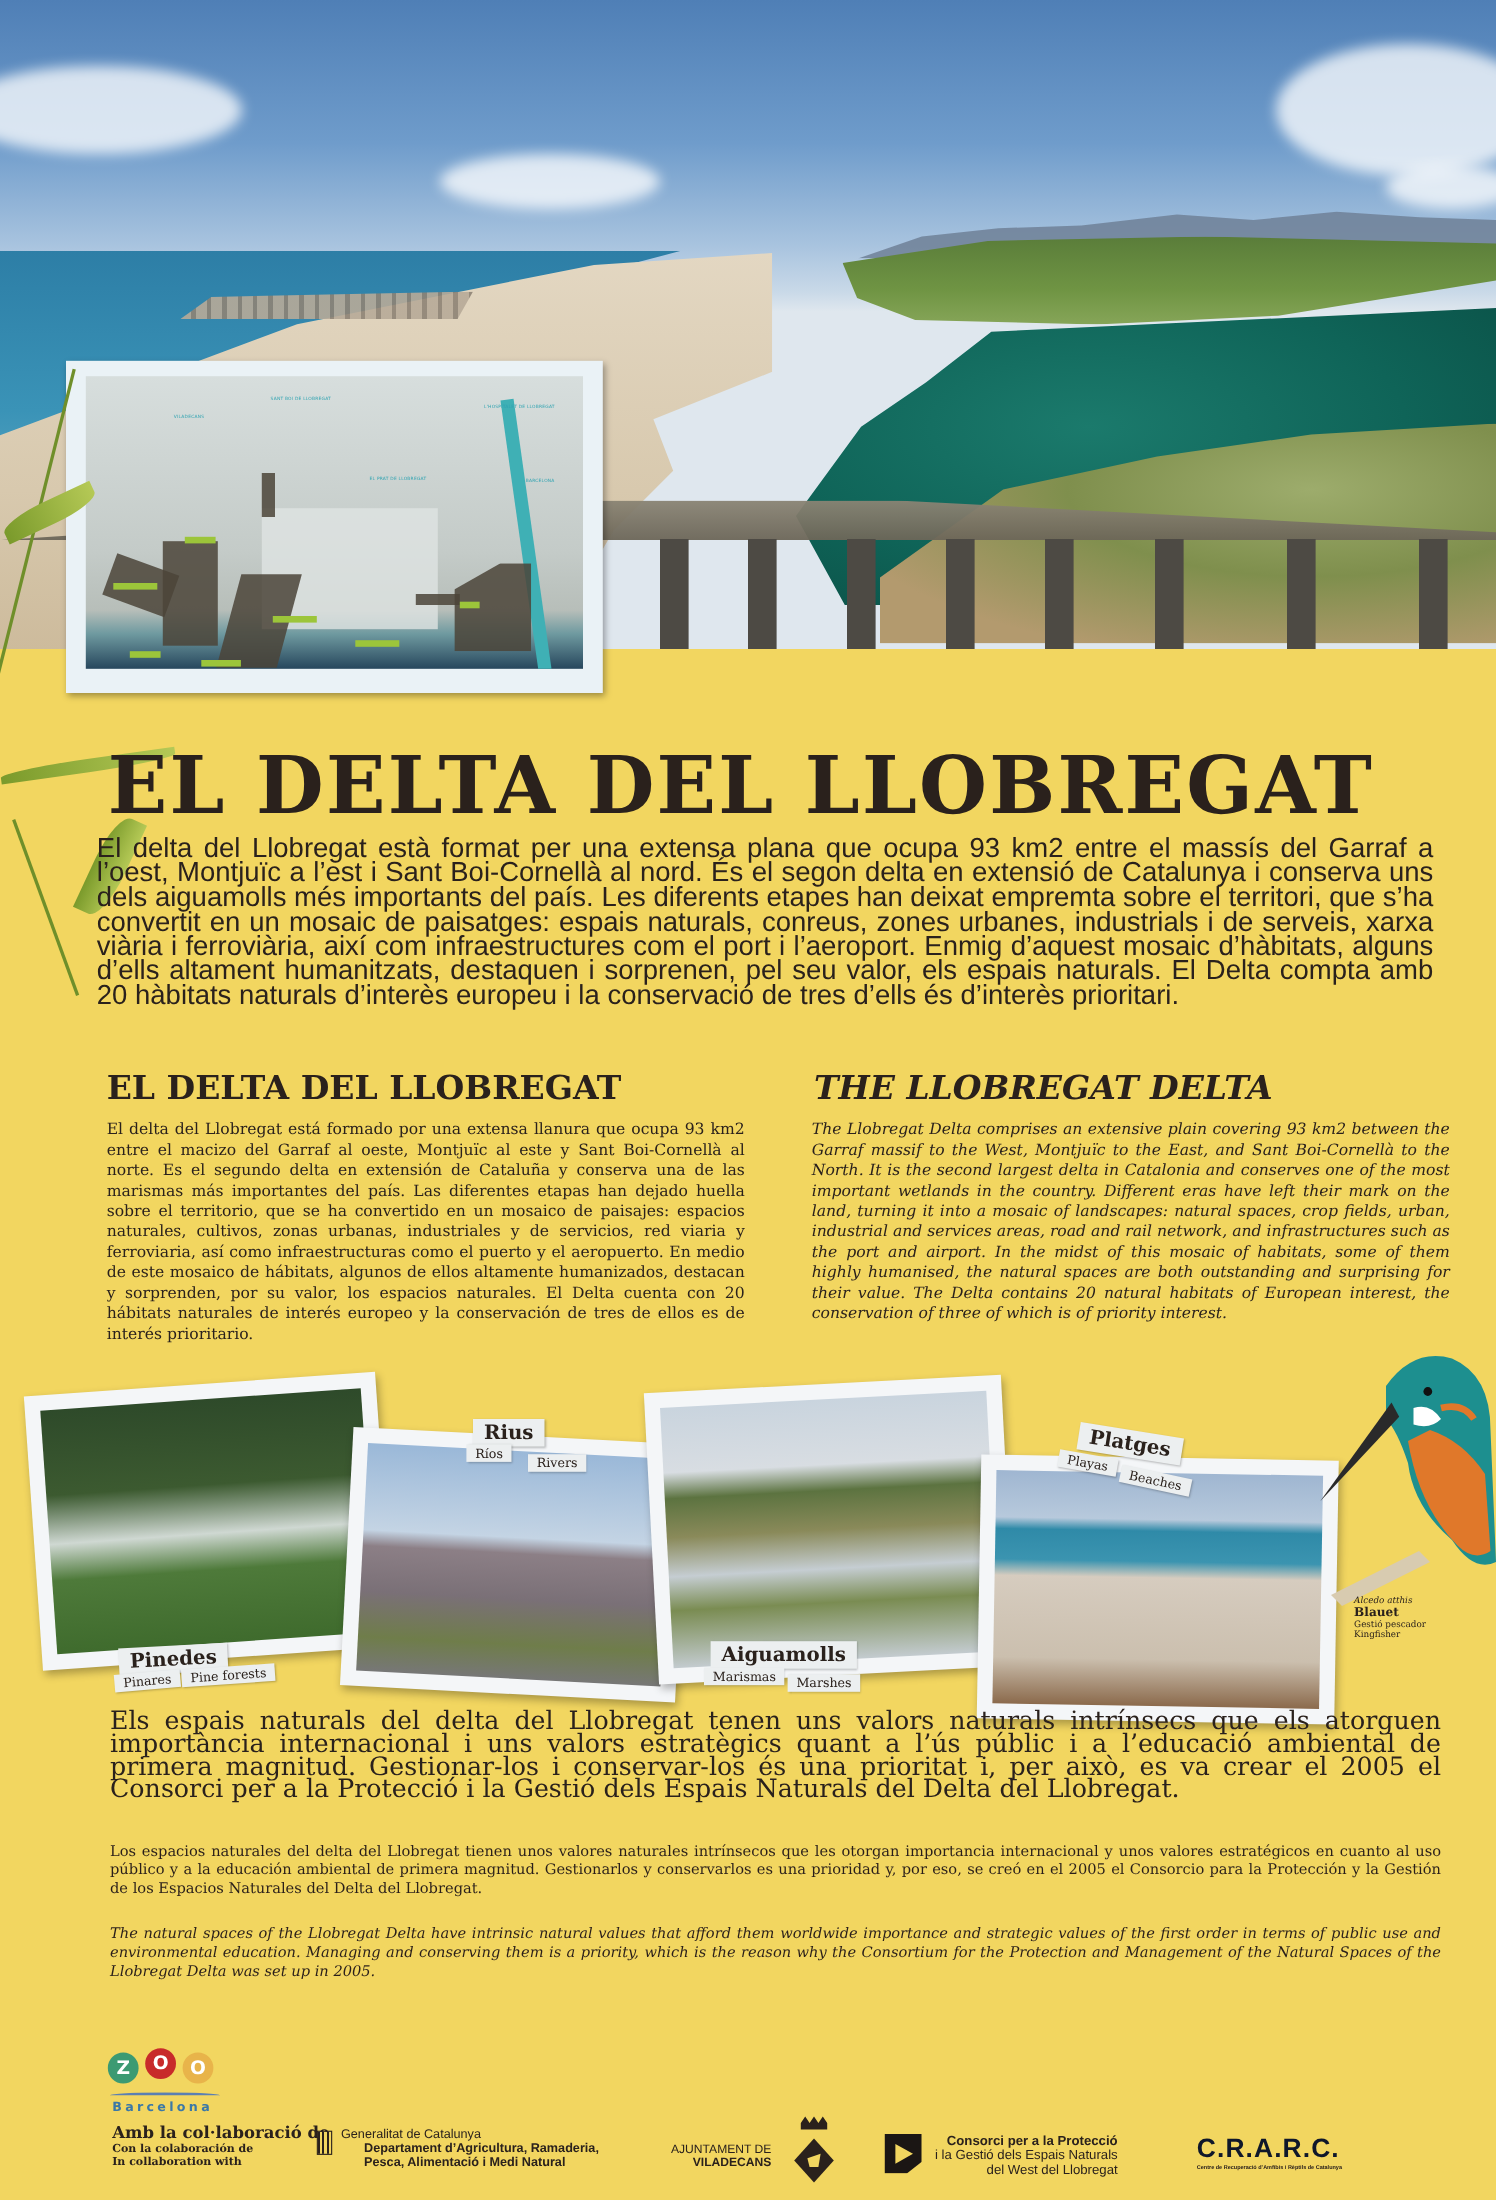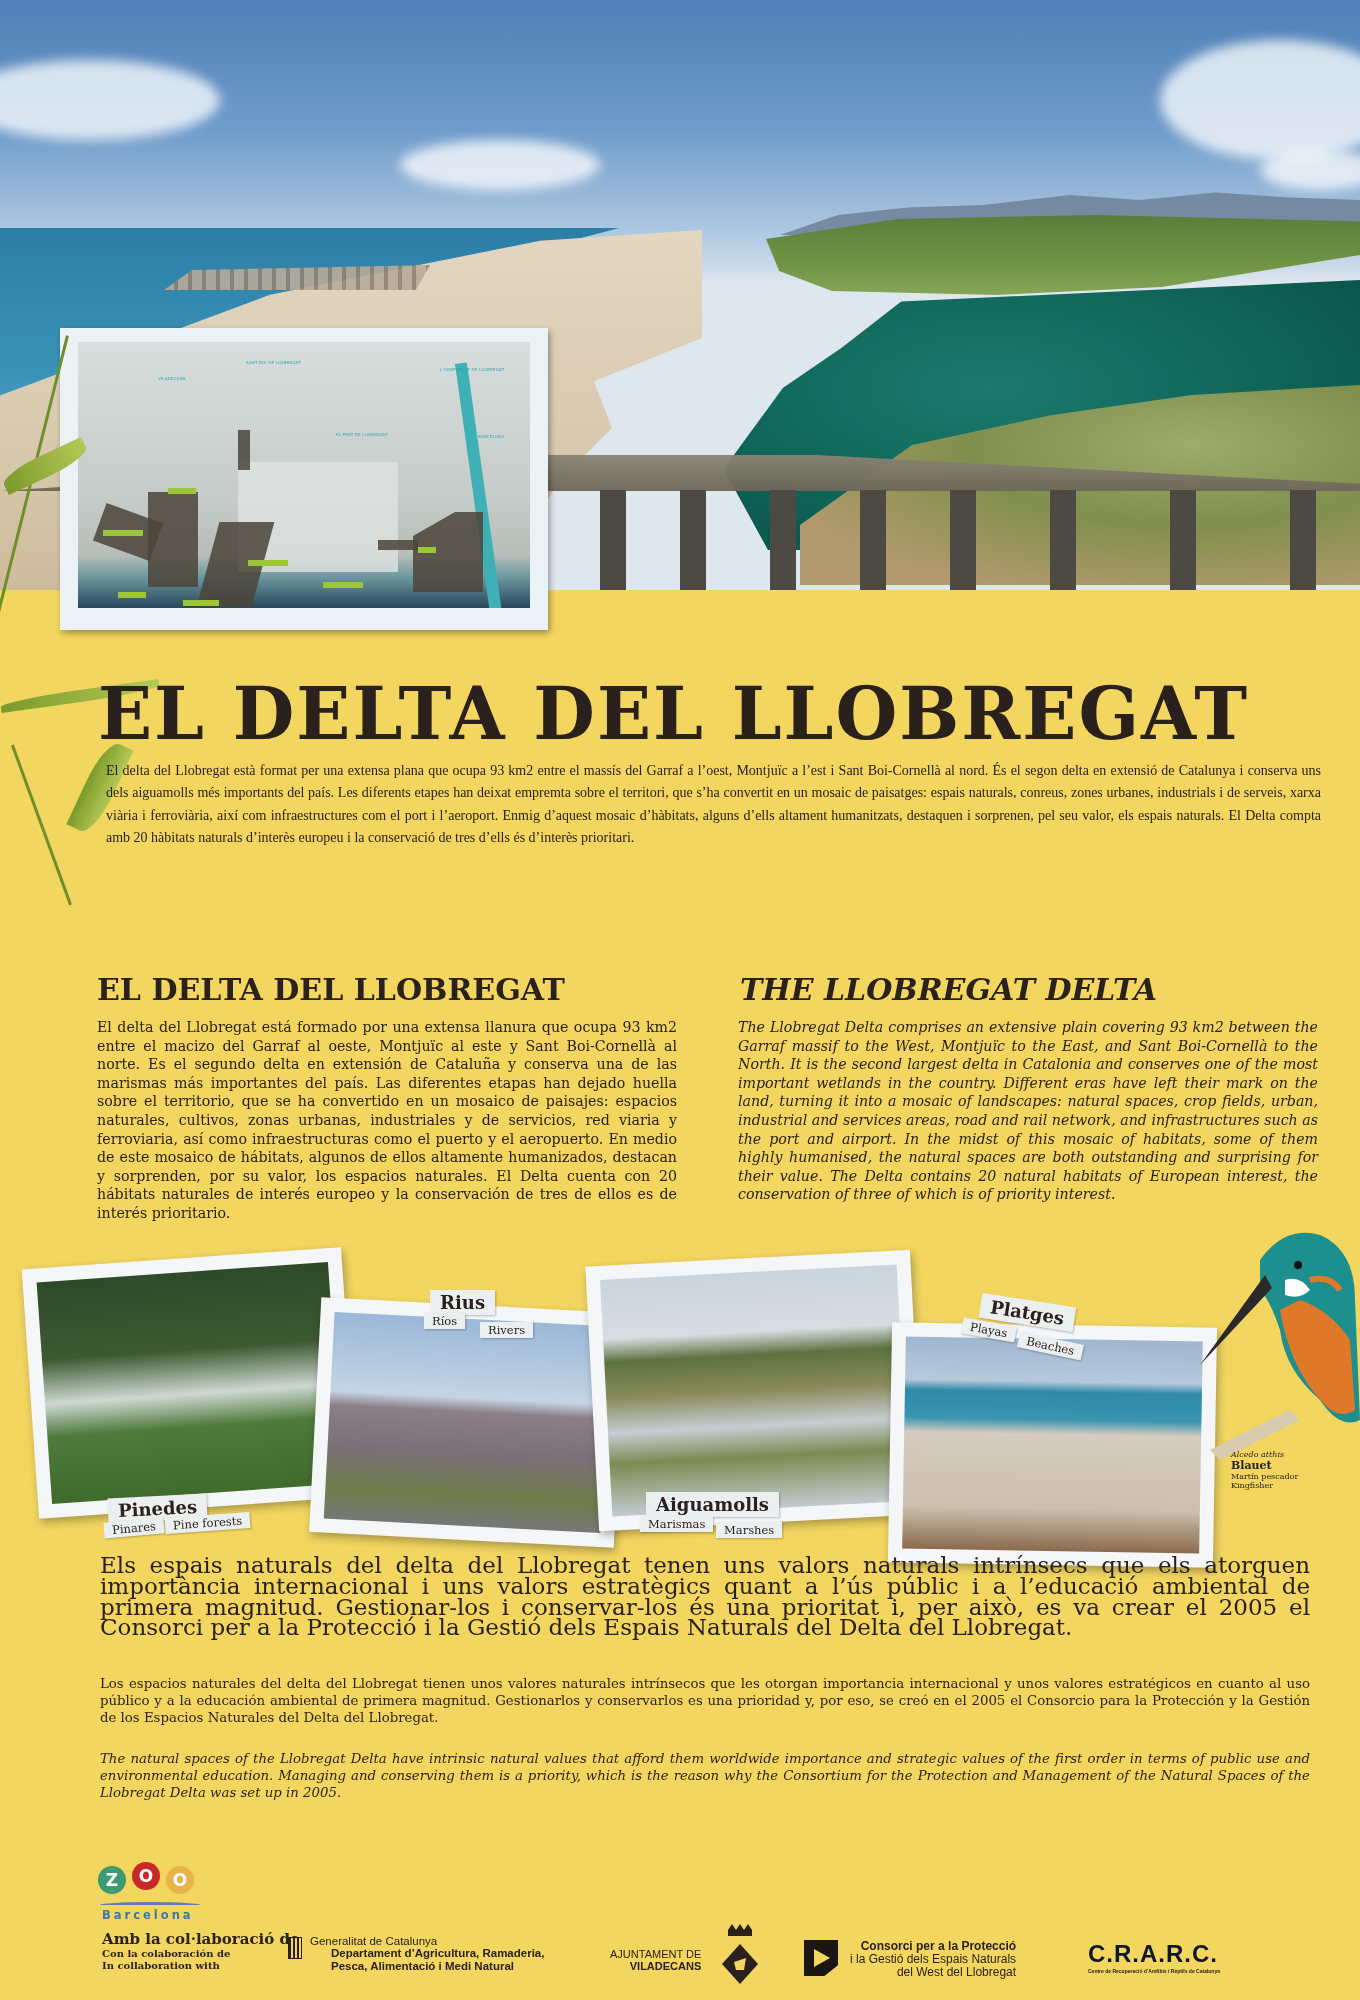--- a/index.html
+++ b/index.html
@@ -94,22 +94,22 @@
     .stem { position: absolute; background: #6f8f2a; width: 3px; }
 
     
     .main-title {
       position: absolute; left: 98px; top: 672px;
       font-family: "DejaVu Serif", serif; font-weight: 900; font-size: 71px;
       letter-spacing: 2px; color: #2a211c; white-space: nowrap;
       transform: scaleY(1.02);
     }
     .intro {
-      position: absolute; left: 106px; top: 760px; width: 1215px;
-      font-family: Liberation Serif, serif; font-size: 14px; line-height: 22.3px;
+      position: absolute; left: 88px; top: 760px; width: 1215px;
+      font-family: Liberation Sans, sans-serif; font-size: 25px; line-height: 22.3px;
       text-align: justify; color: #2a211c;
     }
 
     
     .col-title {
       position: absolute; top: 972px;
       font-family: "DejaVu Serif", serif; font-weight: bold; font-size: 30px; color: #2a211c;
       white-space: nowrap;
     }
     .col-title.es { left: 97px; }
@@ -292,21 +292,21 @@
   <path d="M70 40 Q95 5 130 15 Q165 30 165 80 L170 200 Q150 210 130 180 Q95 150 90 110 Q80 80 70 70 Z" fill="#1d8f8f"></path>
   <path d="M90 90 Q100 150 135 185 Q150 200 165 190 L160 120 Q140 90 110 80 Z" fill="#e0782a"></path>
   <path d="M95 60 Q110 55 120 70 Q110 80 95 75 Z" fill="#ffffff"></path>
   <path d="M75 55 L10 145 L82 68 Z" fill="#2a2a2a"></path>
   <circle cx="108" cy="45" r="4" fill="#111"></circle>
   <path d="M120 60 Q140 55 150 70" stroke="#e0782a" stroke-width="6" fill="none"></path>
 </svg>
 <div class="bird-caption">
   <div class="sci">Alcedo atthis</div>
   <div class="ca">Blauet</div>
-  <div class="es">Martín pescador</div>
+  <div class="es">Gestió pescador</div>
   <div class="en">Kingfisher</div>
 </div>
 
 <p class="bottom-ca">Els espais naturals del delta del Llobregat tenen uns valors naturals intrínsecs que els atorguen importància internacional i uns valors estratègics quant a l’ús públic i a l’educació ambiental de primera magnitud. Gestionar-los i conservar-los és una prioritat i, per això, es va crear el 2005 el Consorci per a la Protecció i la Gestió dels Espais Naturals del Delta del Llobregat.</p>
 <p class="bottom-es">Los espacios naturales del delta del Llobregat tienen unos valores naturales intrínsecos que les otorgan importancia internacional y unos valores estratégicos en cuanto al uso público y a la educación ambiental de primera magnitud. Gestionarlos y conservarlos es una prioridad y, por eso, se creó en el 2005 el Consorcio para la Protección y la Gestión de los Espacios Naturales del Delta del Llobregat.</p>
 <p class="bottom-en">The natural spaces of the  Llobregat Delta have intrinsic natural values that afford them worldwide importance and strategic values of the first order in terms of public use and environmental education. Managing and conserving them is a priority, which is the reason why the Consortium for the Protection and Management of the Natural Spaces of the Llobregat Delta was set up in 2005.</p>
 
 <div class="zoo-logo">
   <span class="ball" style="left:2px;top:18px;background:#3c9a72;">Z</span>
   <span class="ball" style="left:36px;top:14px;background:#c82a2a;">O</span>

